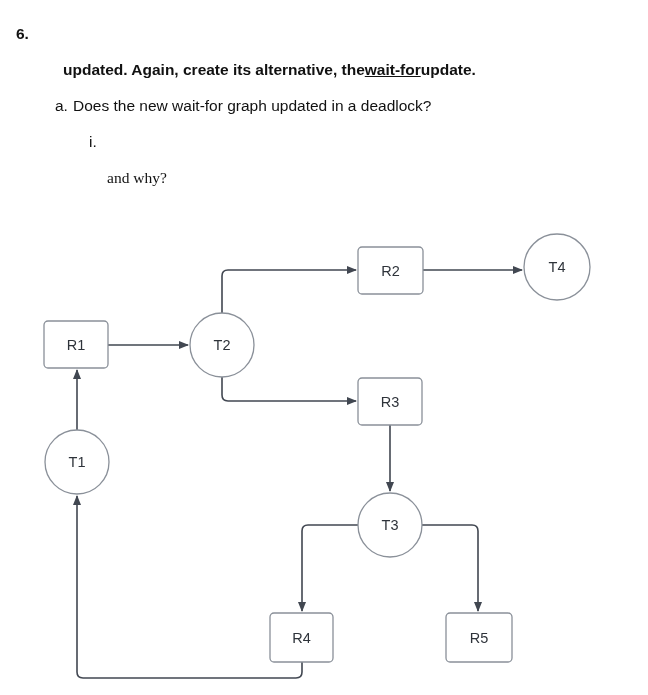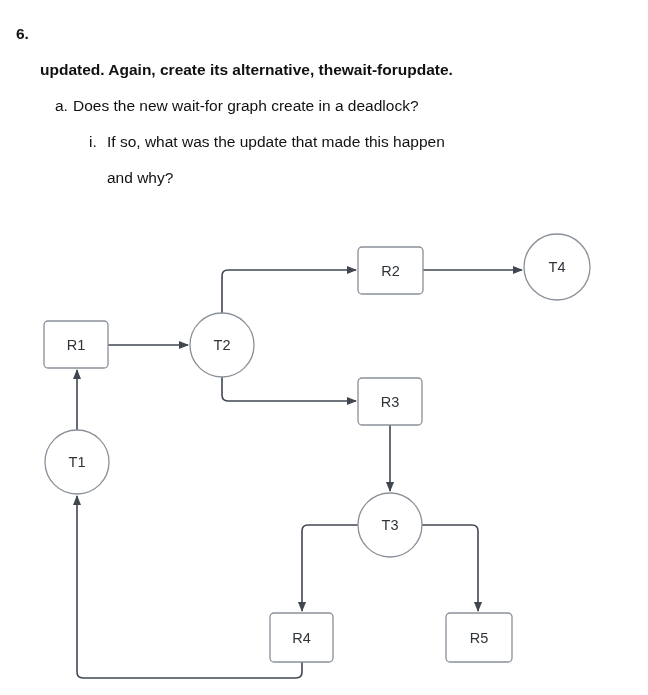--- a/index.html
+++ b/index.html
@@ -23,27 +23,27 @@
     color: #111111;
     font-size: 15.5px;
     line-height: 36px;
     white-space: nowrap;
   }
   .q-line { display: flex; }
   .q-bold { font-weight: 700; }
   .marker { display: inline-block; }
   .q1 { padding-left: 16px; }
   .q1 .marker { width: 18px; }
-  .q2 { padding-left: 40px; }
+  .q2 { padding-left: 63px; }
   .q3 { padding-left: 55px; }
   .q3 .marker { width: 18px; }
   .q4 { padding-left: 89px; }
   .q4 .marker { width: 18px; }
-  .q5 { padding-left: 107px; }
-  .u { }
+  .q5 { padding-left: 107px; font-family: Liberation Serif, serif; }
+  .u { text-decoration: underline; }
   #graph-svg {
     position: absolute;
     top: 0;
     left: 0;
   }
   #graph-svg text {
     font-family: "Liberation Sans", sans-serif;
   }
 </style>
 </head>
@@ -55,25 +55,24 @@
     <div class="q-line q1 q-bold">
       <span class="marker">6.</span>
     </div>
     <div class="q-line q2 q-bold">
       <span>updated. Again, create its alternative, the </span>
         <span class="u">wait-for</span>
         <span> update.</span>
     </div>
     <div class="q-line q3">
       <span class="marker">a.</span>
-      <span>Does the new wait-for graph create in a deadlock?</span>
+      <span>Does the new wait-for graph updated in a deadlock?</span>
     </div>
     <div class="q-line q4">
       <span class="marker">i.</span>
-      <span>If so, what was the update that made this happen</span>
     </div>
     <div class="q-line q5">
       <span>and why?</span>
     </div>
   </div>
 
   <svg id="graph-svg" width="648" height="695" viewBox="0 0 648 695" xmlns="http://www.w3.org/2000/svg">
       <defs>
         <marker id="arrow" markerUnits="userSpaceOnUse" markerWidth="10" markerHeight="8" refX="9" refY="4" orient="auto">
           <path d="M0,0 L10,4 L0,8 Z" fill="#414751"></path>

